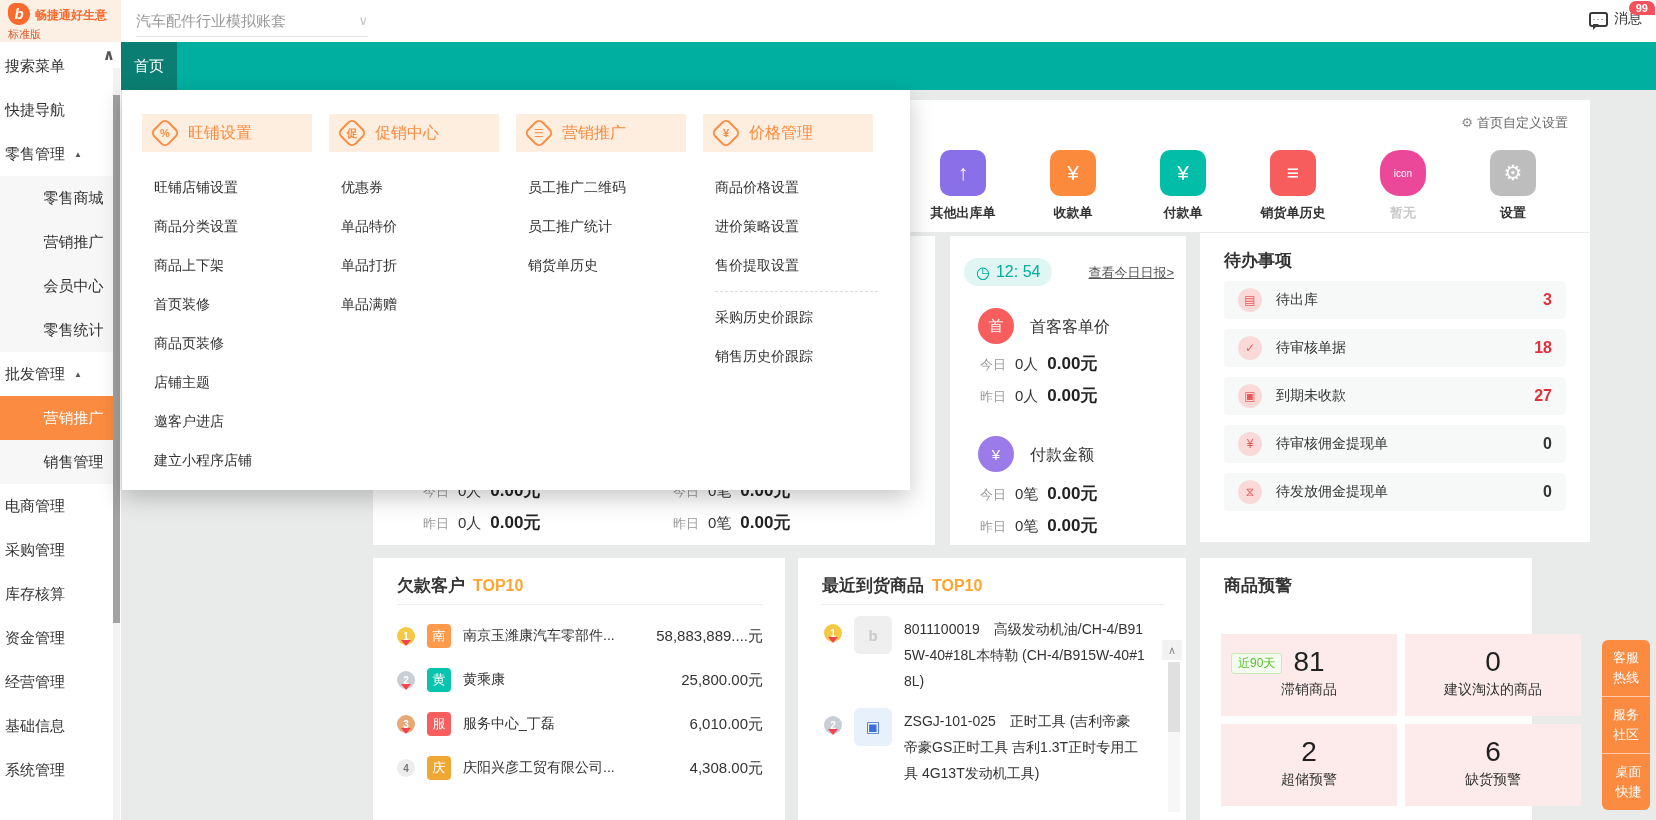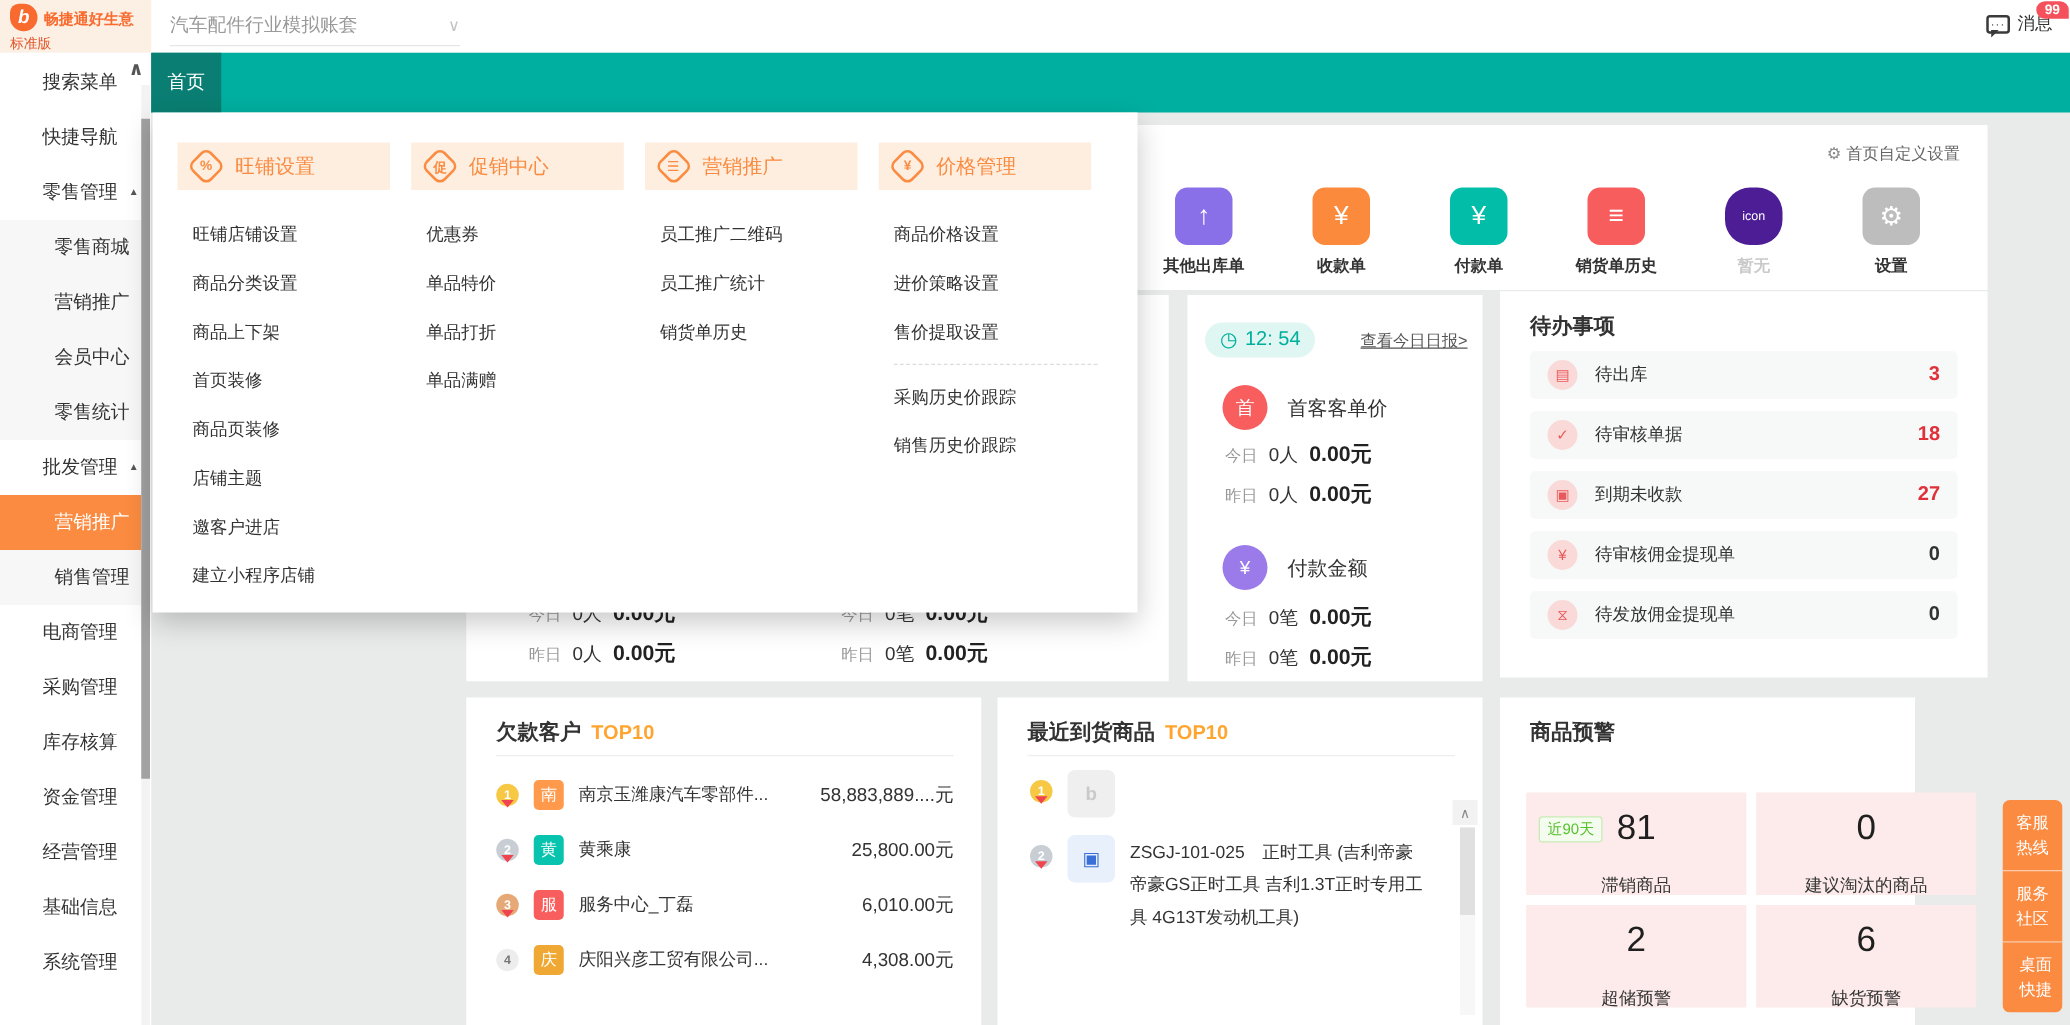--- a/index.html
+++ b/index.html
@@ -22,21 +22,21 @@
   
   .tabbar{position:absolute;left:121px;top:42px;width:1535px;height:48px;background:#00AFA0;z-index:6;}
   .tab-active{position:absolute;left:0;top:0;width:56px;height:48px;background:#0A7E72;color:#fff;font-size:15px;text-align:center;line-height:48px;cursor:pointer;}
 
   
   .sidebar{position:absolute;left:0;top:42px;width:121px;height:778px;background:#fff;z-index:6;}
   .side-scroll-up{position:absolute;right:6px;top:4px;color:#555;font-size:15px;font-weight:bold;cursor:pointer;}
   .side-track{position:absolute;right:1px;top:26px;width:7px;height:752px;background:#F3F3F3;}
   .side-thumb{position:absolute;right:1px;top:53px;width:7px;height:528px;background:#A2A2A2;cursor:pointer;}
   .side-list{position:absolute;left:0;top:2px;right:8px;}
-  .side-item{height:44px;line-height:44px;padding-left:34px;font-size:15px;color:#333;cursor:pointer;white-space:nowrap;}
+  .side-item{height:44px;line-height:44px;padding-left:5px;font-size:15px;color:#333;cursor:pointer;white-space:nowrap;}
   .side-item[data-type="sub"]{padding-left:34px;background:#F7F7F7;text-align:center;}
   .side-item[data-active="true"]{background:#FB8B40;color:#fff;}
   .side-arrow{display:none;font-size:8px;color:#555;margin-left:9px;vertical-align:2px;}
   .side-item[data-type="group"] .side-arrow{display:inline-block;}
 
   
   .card{position:absolute;background:#fff;}
   #card-top{left:373px;top:100px;width:1217px;height:132px;}
   #card-stats-left{left:373px;top:236px;width:562px;height:309px;}
   #card-stats-mid{left:950px;top:236px;width:236px;height:309px;}
@@ -95,21 +95,21 @@
   .prod-img{width:38px;height:38px;border-radius:6px;margin:0 12px;flex:none;display:flex;align-items:center;justify-content:center;font-size:15px;font-weight:bold;}
   .arr-text{flex:1;font-size:14px;line-height:26px;color:#333;word-break:break-all;}
   .arr-scroll-up{position:absolute;right:4px;top:82px;width:20px;height:20px;background:#F2F2F2;color:#8a8a8a;font-size:11px;display:flex;align-items:center;justify-content:center;cursor:pointer;}
   .arr-track{position:absolute;right:6px;top:104px;bottom:8px;width:12px;background:#F7F7F7;}
   .arr-thumb{width:12px;height:70px;background:#E0E0E0;cursor:pointer;}
 
   
   .alert-grid{position:absolute;left:21px;top:76px;display:grid;grid-template-columns:176px 176px;grid-auto-rows:82px;gap:8px;}
   .alert-card{position:relative;background:#FCEBEA;text-align:center;cursor:pointer;}
   .alert-value{margin-top:12px;font-size:28px;color:#1f1f1f;}
-  .alert-label{margin-top:22px;font-size:14px;color:#333;}
+  .alert-label{margin-top:3px;font-size:14px;color:#333;}
   .alert-badge{position:absolute;left:10px;top:19px;font-size:12px;color:#56C22D;background:#F4FBEF;border:1px solid #C8EBB5;border-radius:3px;padding:1px 6px;}
 
   
   .floats{position:absolute;left:1602px;top:640px;width:48px;border-radius:6px;overflow:hidden;z-index:30;}
   .float-btn{width:48px;min-height:56px;background:#FB8B40;color:#fff;font-size:13px;line-height:20px;padding:8px 7px;border-bottom:1px solid rgba(255,255,255,.55);word-break:break-all;text-align:center;cursor:pointer;}
   .float-btn:last-child{border-bottom:none;padding-left:12px;}
 
   
   .megamenu{position:absolute;left:122px;top:90px;width:788px;height:400px;background:#fff;z-index:40;box-shadow:0 8px 22px rgba(0,0,0,.22);padding:24px 20px;display:flex;}
   .mm-col{width:187px;}
@@ -231,21 +231,21 @@
           </div>
           <div class="qa-label">付款单</div>
         </div>
         <div class="qa-item">
           <div class="qa-ico" style="background: rgb(247, 93, 93);">
             <span>≡</span>
           </div>
           <div class="qa-label">销货单历史</div>
         </div>
         <div class="qa-item">
-          <div class="qa-ico" style="background: #4c1d95; border-radius: 20px;">
+          <div class="qa-ico" style="background: #ec4899; border-radius: 20px;">
             <span style="font-size: 10px;">icon</span>
           </div>
           <div class="qa-label" style="color: rgb(201, 201, 201);">暂无</div>
         </div>
         <div class="qa-item">
           <div class="qa-ico" style="background: rgb(189, 189, 189);">
             <span>⚙</span>
           </div>
           <div class="qa-label">设置</div>
         </div>
@@ -404,20 +404,21 @@
   <div class="card" id="card-arrivals">
     <div class="panel-title">
       <span>最近到货商品</span><span class="top10">TOP10</span>
     </div>
     <div class="hdr-divider"></div>
     <div class="arr-list">
 
     <div class="arr-row">
           <span class="medal" data-medal="gold">1</span>
           <span class="prod-img" style="background: rgb(239, 239, 239); color: rgb(201, 201, 201);">b</span>
+          <span class="arr-text">8011100019　高级发动机油/CH-4/B915W-40#18L本特勒 (CH-4/B915W-40#18L)</span>
         </div>
         <div class="arr-row">
           <span class="medal" data-medal="silver">2</span>
           <span class="prod-img" style="background: rgb(232, 240, 251); color: rgb(58, 111, 216);">▣</span>
           <span class="arr-text">ZSGJ-101-025　正时工具 (吉利帝豪 帝豪GS正时工具 吉利1.3T正时专用工具 4G13T发动机工具)</span>
         </div>
       </div>
     <div class="arr-scroll-up">∧</div>
     <div class="arr-track">
         <div class="arr-thumb"></div>

